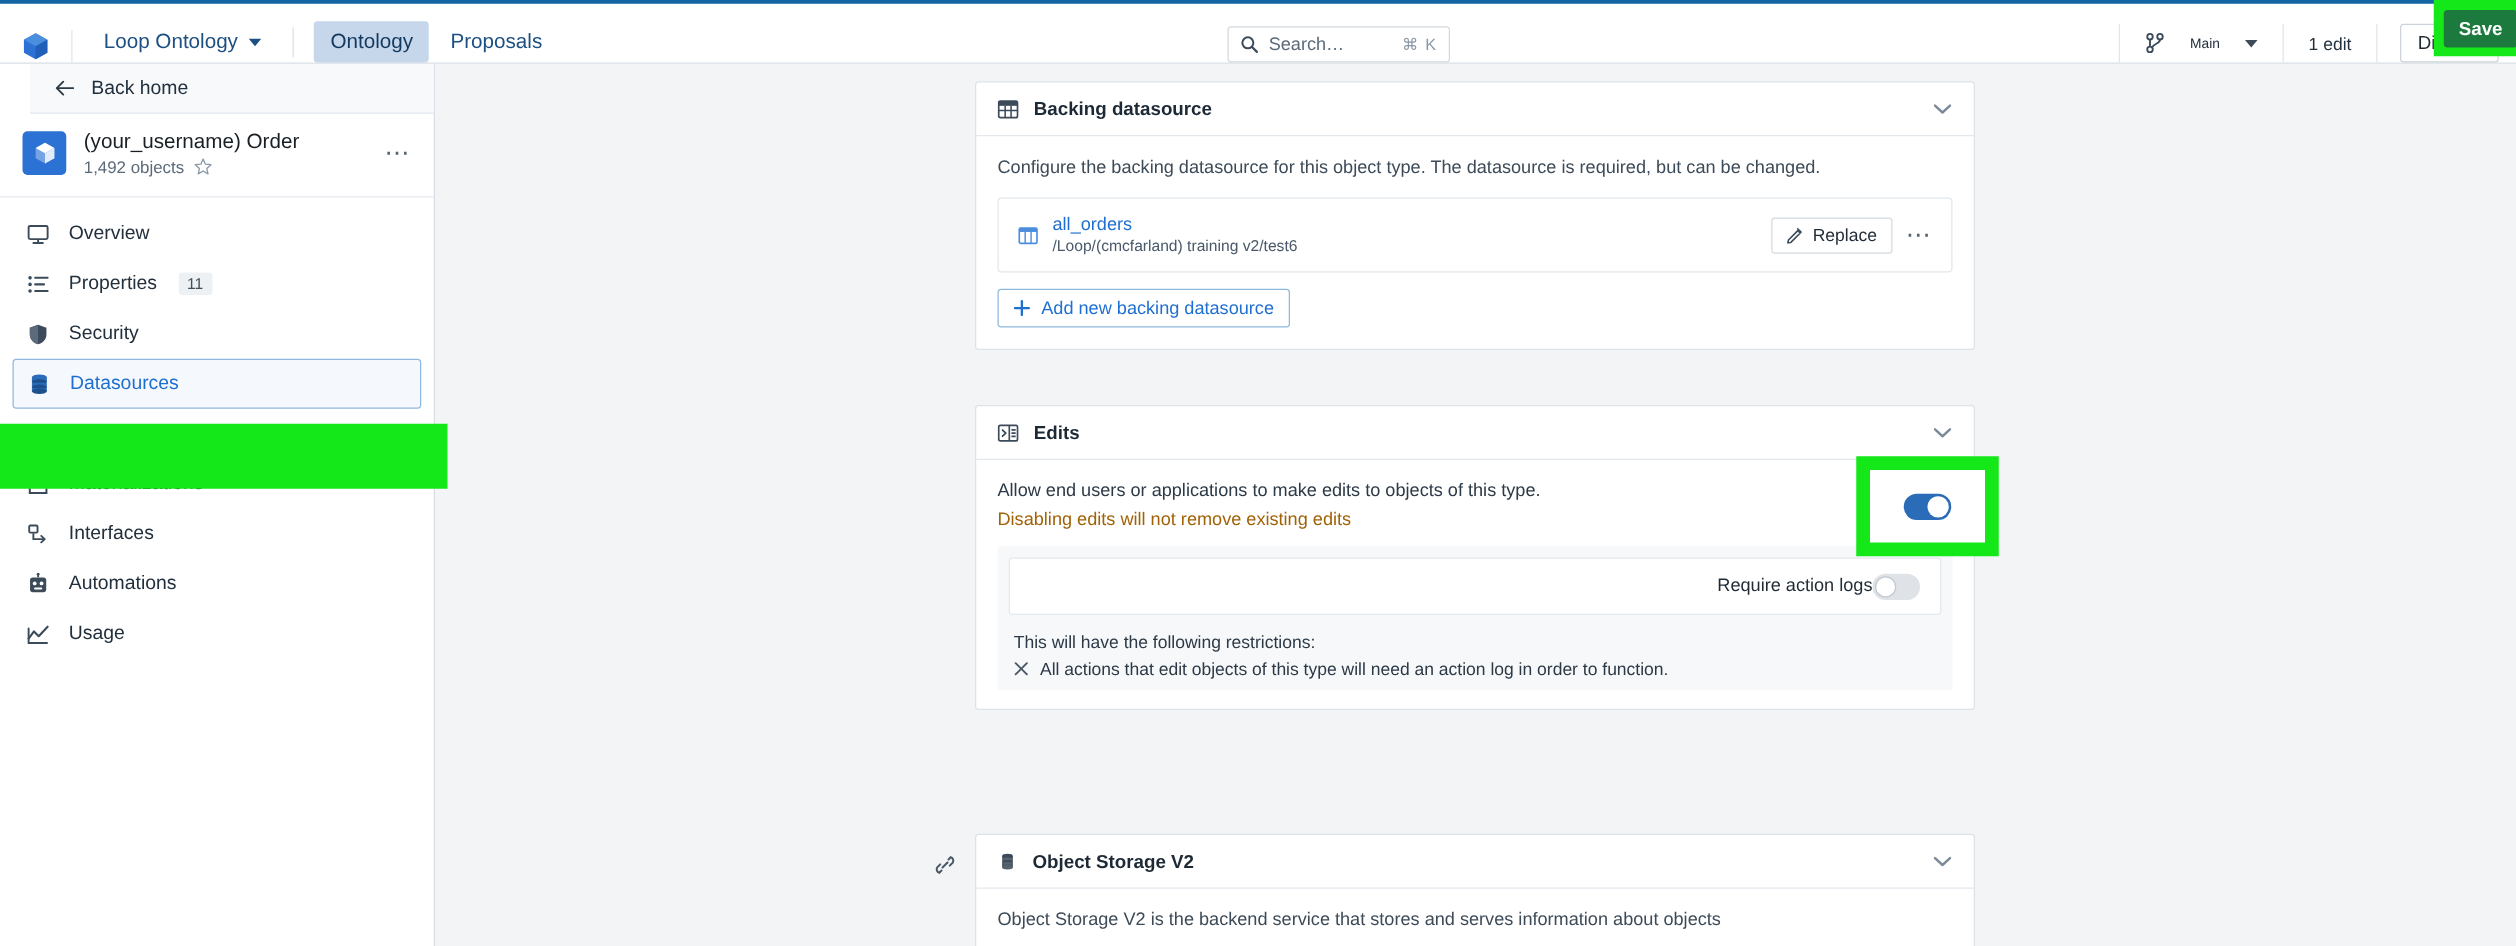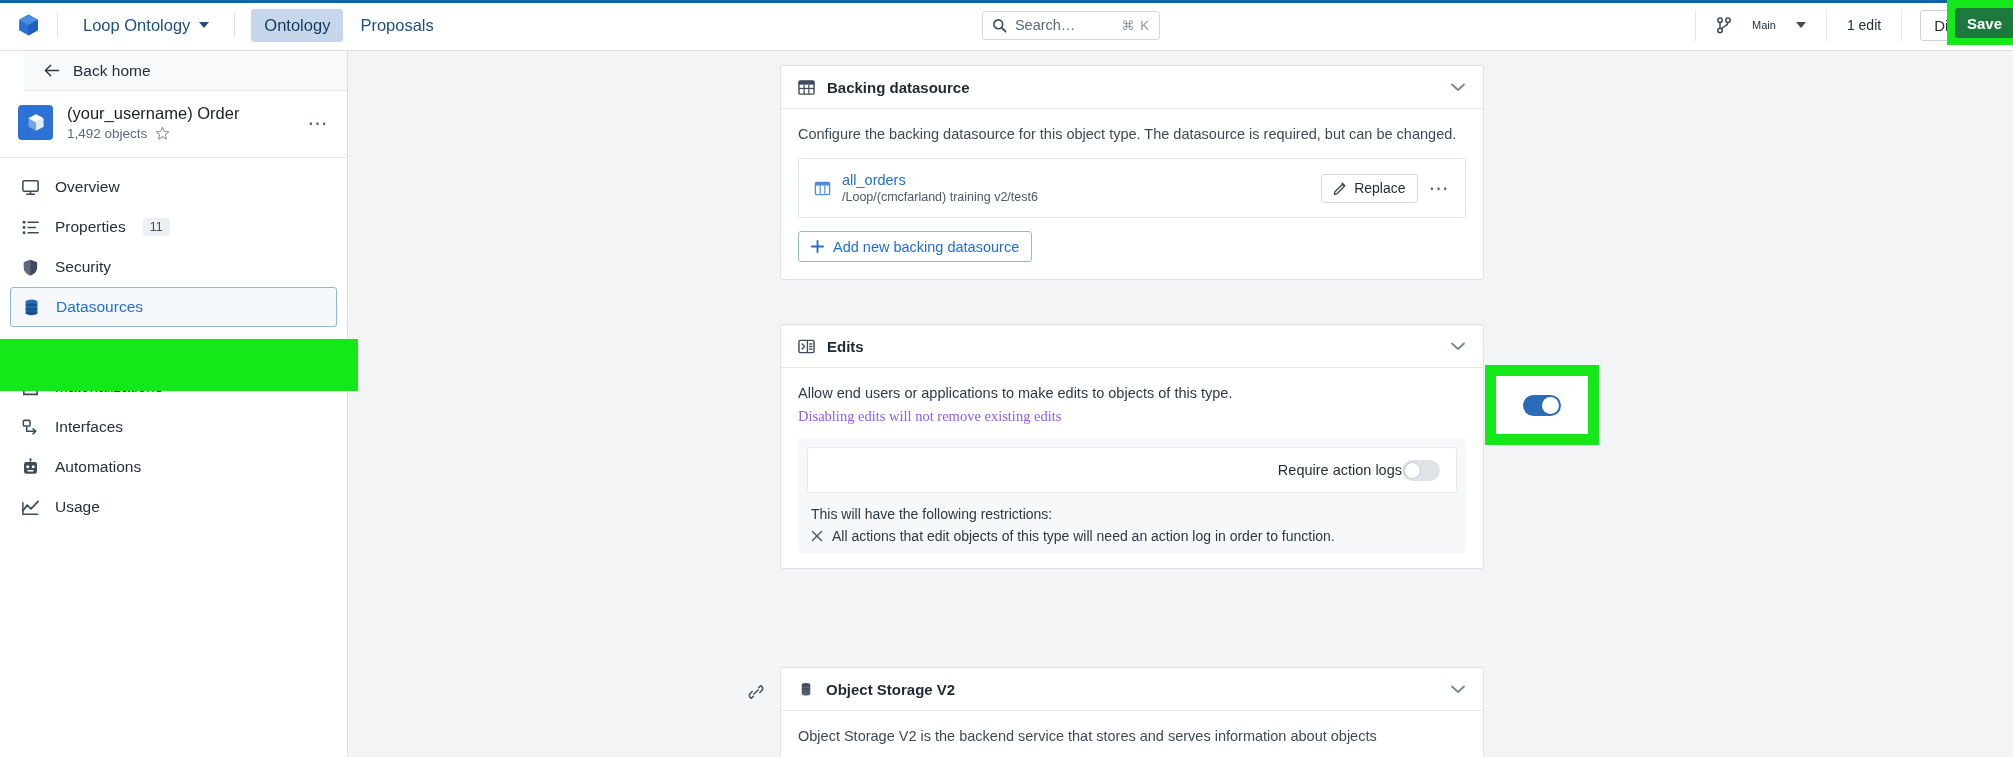--- a/index.html
+++ b/index.html
@@ -9,21 +9,21 @@
     background: #ffffff;
     overflow: hidden;
   }
   .app { position: relative; width: 2013px; height: 757px; }
 
   
   .topbar {
     position: absolute; top: 0; left: 0; width: 2013px; height: 51px;
     background: #ffffff;
     border-bottom: 1px solid #d8dee5;
-    display: flex; align-items: center;
+    display: flex; align-items: flex-end;
     z-index: 30;
   }
   .topbar-blueline {
     position: absolute; top: 0; left: 0; width: 2013px; height: 3px;
     background: #1264a3;
   }
   .logo-cell {
     width: 58px; display: flex; align-items: center; justify-content: center;
     border-right: 1px solid #e1e6eb;
   }
@@ -114,21 +114,21 @@
     position: absolute; left: 0px; top: 288px; width: 358px; height: 52px;
     background: #15e818; z-index: 5; pointer-events: none;
   }
 
   
   .main {
     position: absolute; top: 51px; left: 348px; width: 1665px; height: 706px;
     background: #f2f4f6; overflow: hidden;
   }
   .card {
-    position: absolute; left: 432px; width: 704px;
+    position: absolute; left: 432px; width: 800px;
     background: #fff; border: 1px solid #dde2e7; border-radius: 3px;
   }
   .card-head {
     height: 43px; display: flex; align-items: center;
     padding: 0 17px; border-bottom: 1px solid #e3e8ed; gap: 12px;
   }
   .card-title { flex: 1; font-size: 15px; font-weight: bold; color: #1d2a36; }
   .chev { cursor: pointer; }
   .card-body { padding: 17px; }
   .card-desc { font-size: 14.5px; color: #3d4a57; margin-bottom: 16px; }
@@ -146,21 +146,21 @@
   .btn-outline-blue {
     height: 31px; padding: 0 12px; border: 1px solid #8fb8e0; border-radius: 3px;
     background: #fff; font-size: 14.5px; color: #1f6fd0; cursor: pointer;
     display: inline-flex; align-items: center; gap: 9px; font-family: inherit;
     margin-top: 13px;
   }
 
   
   .edits-body { padding: 17px 17px 15px 17px; }
   .edits-line1 { font-size: 14.5px; color: #2c3946; }
-  .edits-line2 { font-size: 14.5px; color: #8b5cf6; margin-top: 7px; font-family: Liberation Serif, serif; }
+  .edits-line2 { font-size: 14.5px; color: #a16207; margin-top: 7px; }
   .toggle {
     width: 38px; height: 21px; border-radius: 11px; background: #2b6cb8;
     position: relative; cursor: pointer; flex: 0 0 auto;
   }
   .toggle .knob {
     position: absolute; top: 2px; right: 2px; width: 17px; height: 17px;
     border-radius: 50%; background: #fff;
   }
   .toggle.off { background: #dfe3e8; }
   .toggle.off .knob { right: auto; left: 2px; background: #fff; border: 1px solid #c2c9d0; }

